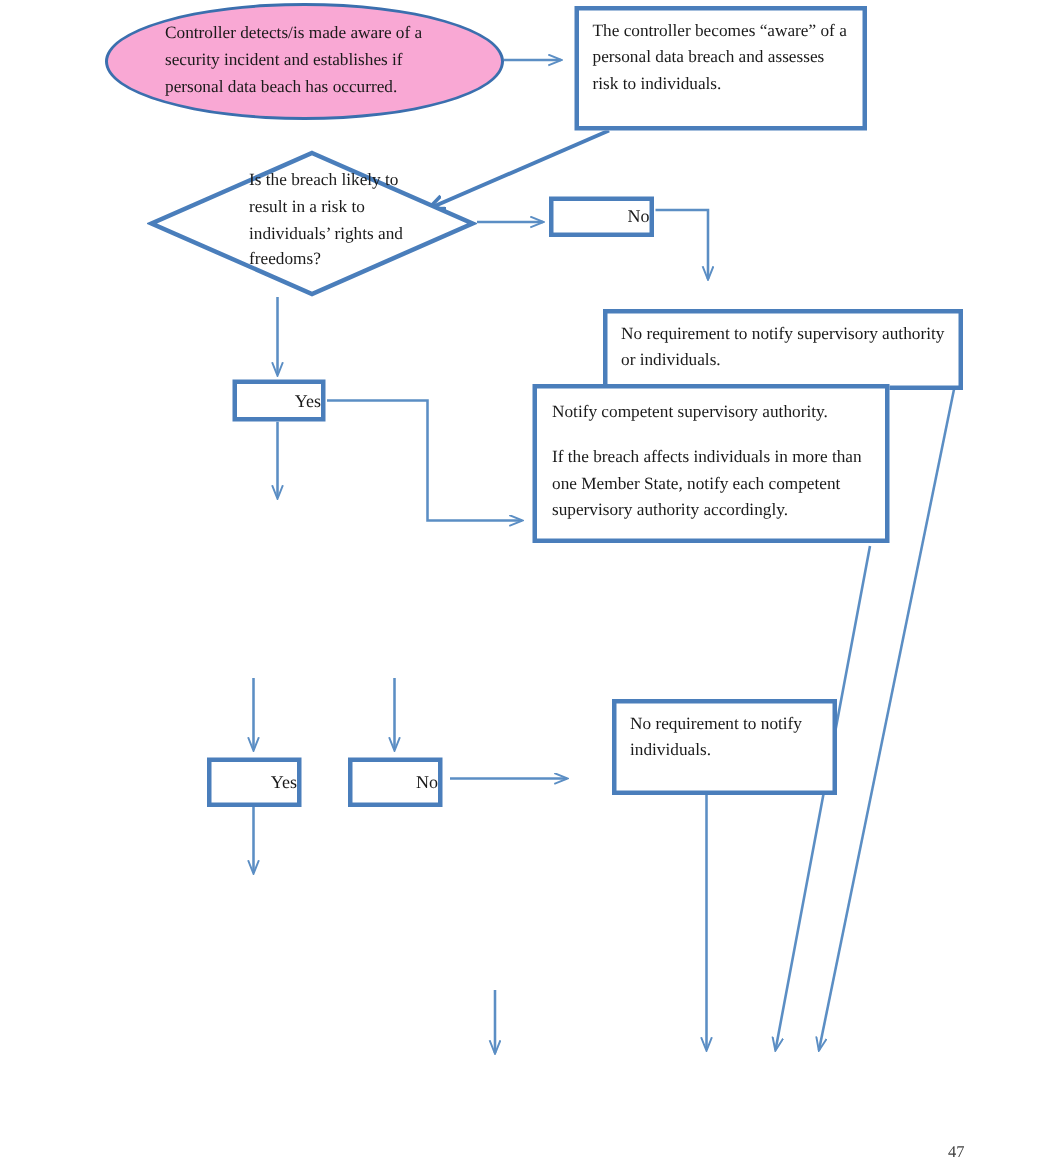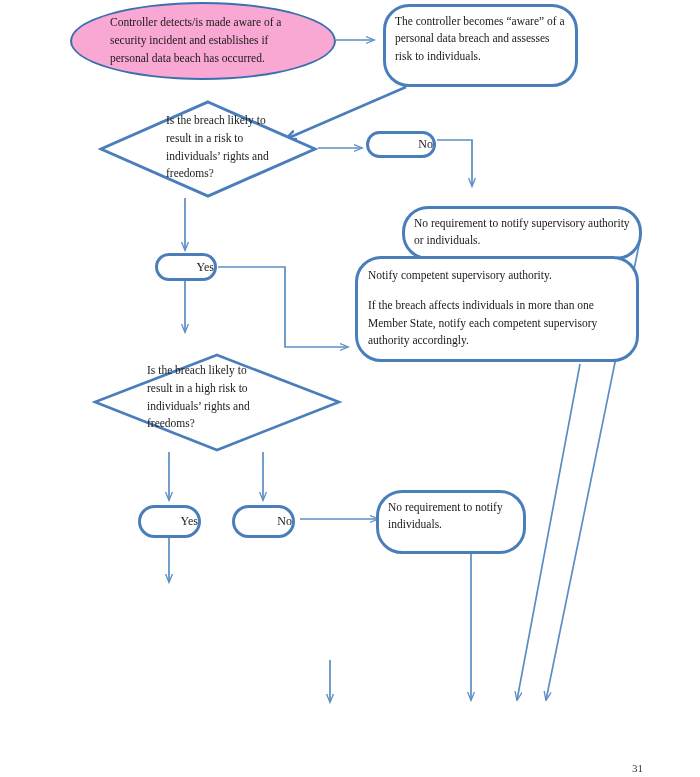--- a/index.html
+++ b/index.html
@@ -25,21 +25,20 @@
     top: 0;
     width: 700px;
     height: 777px;
     pointer-events: none;
   }
   .node {
     position: absolute;
     box-sizing: border-box;
     display: flex;
     align-items: center;
-    border-radius: 26px;
   }
   
   .box {
     border: 3px solid #4a7ebb;
     background: #ffffff;
   }
   .box .txt {
     padding: 6px 9px;
     font-size: 11.5px;
     line-height: 1.52;
@@ -184,44 +183,38 @@
   </div>
 
   <div class="node box" style="left:402px; top:186px; width:240px; height:54px; align-items:flex-start;margin-top:20px;">
     <div class="txt">No requirement to notify supervisory authority or individuals.</div>
   </div>
 
   <div class="node label-box" style="left:155px; top:253px; width:62px; height:28px;">
     <div class="txt">Yes</div>
   </div>
 
-  <div class="node box" style="left:355px; top:256px; width:284px; height:106px; align-items:flex-start;">
+  <div class="node box" style="left:355px; top:256px; width:238px; height:106px; align-items:flex-start;">
     <div class="txt" style="padding:8px 10px;">
       <div>Notify competent supervisory authority.</div>
       <div style="height:13px;"></div>
       <div>If the breach affects individuals in more than one Member State, notify each competent supervisory authority accordingly.</div>
     </div>
   </div>
 
-  <div class="diamond-wrap" style="left:92px; top:352px; width:250px; height:101px;">
-    <svg width="250" height="101" viewBox="0 0 250 101" xmlns="http://www.w3.org/2000/svg">
-      <polygon points="125,3 247,50 125,98 3,50" fill="#ffffff" stroke="#4a7ebb" stroke-width="2.6"></polygon>
-    </svg>
-    <div class="txt" style="left:55px; top:10px; width:110px;">Is the breach likely to result in a high risk to individuals’ rights and freedoms?</div>
-  </div>
 
   <div class="node label-box" style="left:138px; top:505px; width:63px; height:33px;">
     <div class="txt">Yes</div>
   </div>
 
   <div class="node label-box" style="left:232px; top:505px; width:63px; height:33px;">
     <div class="txt">No</div>
   </div>
 
-  <div class="node box" style="left:376px; top:466px; width:150px; height:64px; align-items:flex-start;margin-top:24px;">
+  <div class="node box" style="left:408px; top:466px; width:150px; height:64px; align-items:flex-start;">
     <div class="txt">No requirement to notify individuals.</div>
   </div>
 
 
 
-  <div class="page-number" style="left:632px; top:762px;">31</div>
+  <div class="page-number" style="left:632px; top:762px;">47</div>
 
 </div>
 
 </body></html>

